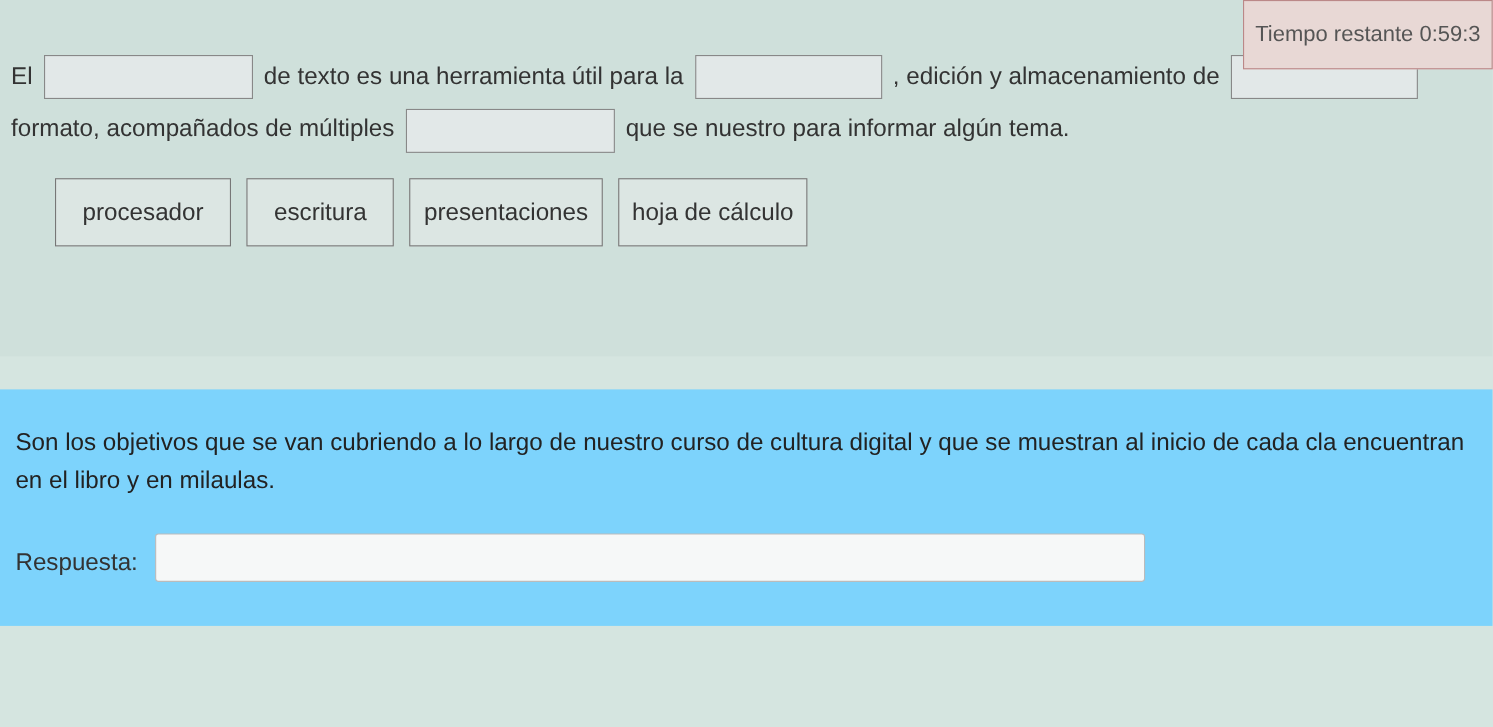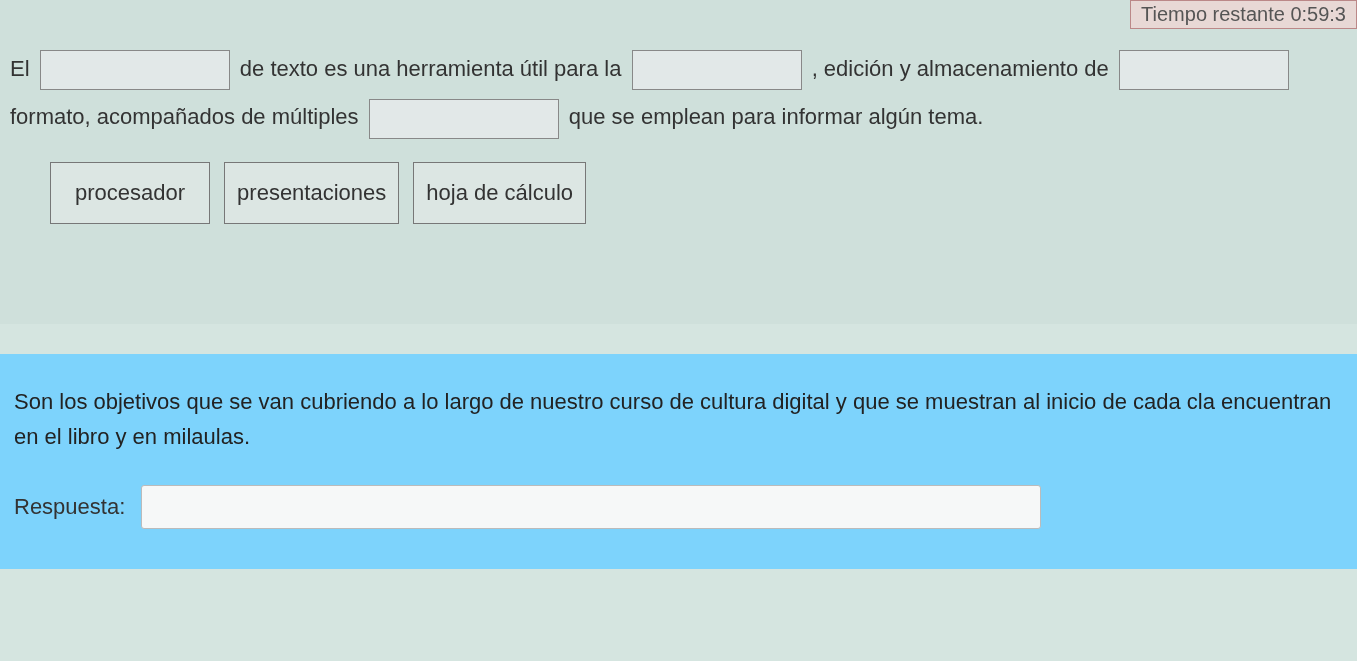--- a/index.html
+++ b/index.html
@@ -10,21 +10,21 @@
       font-size: 22px;
       width: 1357px;
       height: 661px;
       overflow: hidden;
     }
     .timer-box {
       position: absolute;
       top: 0;
       right: 0;
       border: 1px solid #b88;
-      padding: 2px 10px;
+      padding: 19px 10px;
       background: #e8d8d5;
       color: #555;
       font-size: 20px;
     }
     .question1 {
       background: #cfe0db;
       padding: 45px 10px 100px 10px;
       line-height: 2.2;
     }
     .sentence {
@@ -61,21 +61,21 @@
       background: #7dd3fc;
       padding: 30px 14px 40px 14px;
       margin-top: 30px;
       color: #222;
       font-size: 22px;
       line-height: 1.6;
     }
     .answer-row {
       margin-top: 30px;
       display: flex;
-      align-items: center;
+      align-items: flex-end;
       gap: 16px;
     }
     .answer-label {
       font-size: 22px;
       color: #333;
     }
     .answer-input {
       flex: 1;
       max-width: 900px;
       height: 44px;
@@ -96,25 +96,26 @@
 <div class="question1">
   <div class="sentence">
     <span>El</span>
     <span class="drop-slot"></span>
     <span>de texto es una herramienta útil para la</span>
     <span class="drop-slot sm"></span>
     <span>, edición y almacenamiento de</span>
     <span class="drop-slot sm"></span>
     <span>formato, acompañados de múltiples</span>
     <span class="drop-slot"></span>
-    <span>que se emplean para informar algún tema.</span>
+    <span>que se nuestro para informar algún tema.</span>
   </div>
 
   <div class="word-bank">
     <div class="word-chip"><span>procesador</span></div>
+    <div class="word-chip"><span>escritura</span></div>
     <div class="word-chip sm"><span>presentaciones</span></div>
     <div class="word-chip sm"><span>hoja de cálculo</span></div>
   </div>
 </div>
 
 <div class="question2">
   <div>Son los objetivos que se van cubriendo a lo largo de nuestro curso de cultura digital y que se muestran al inicio de cada cla encuentran en el libro y en milaulas.</div>
   <div class="answer-row">
     <span class="answer-label">Respuesta:</span>
     <input class="answer-input" type="text" value="" style="">

